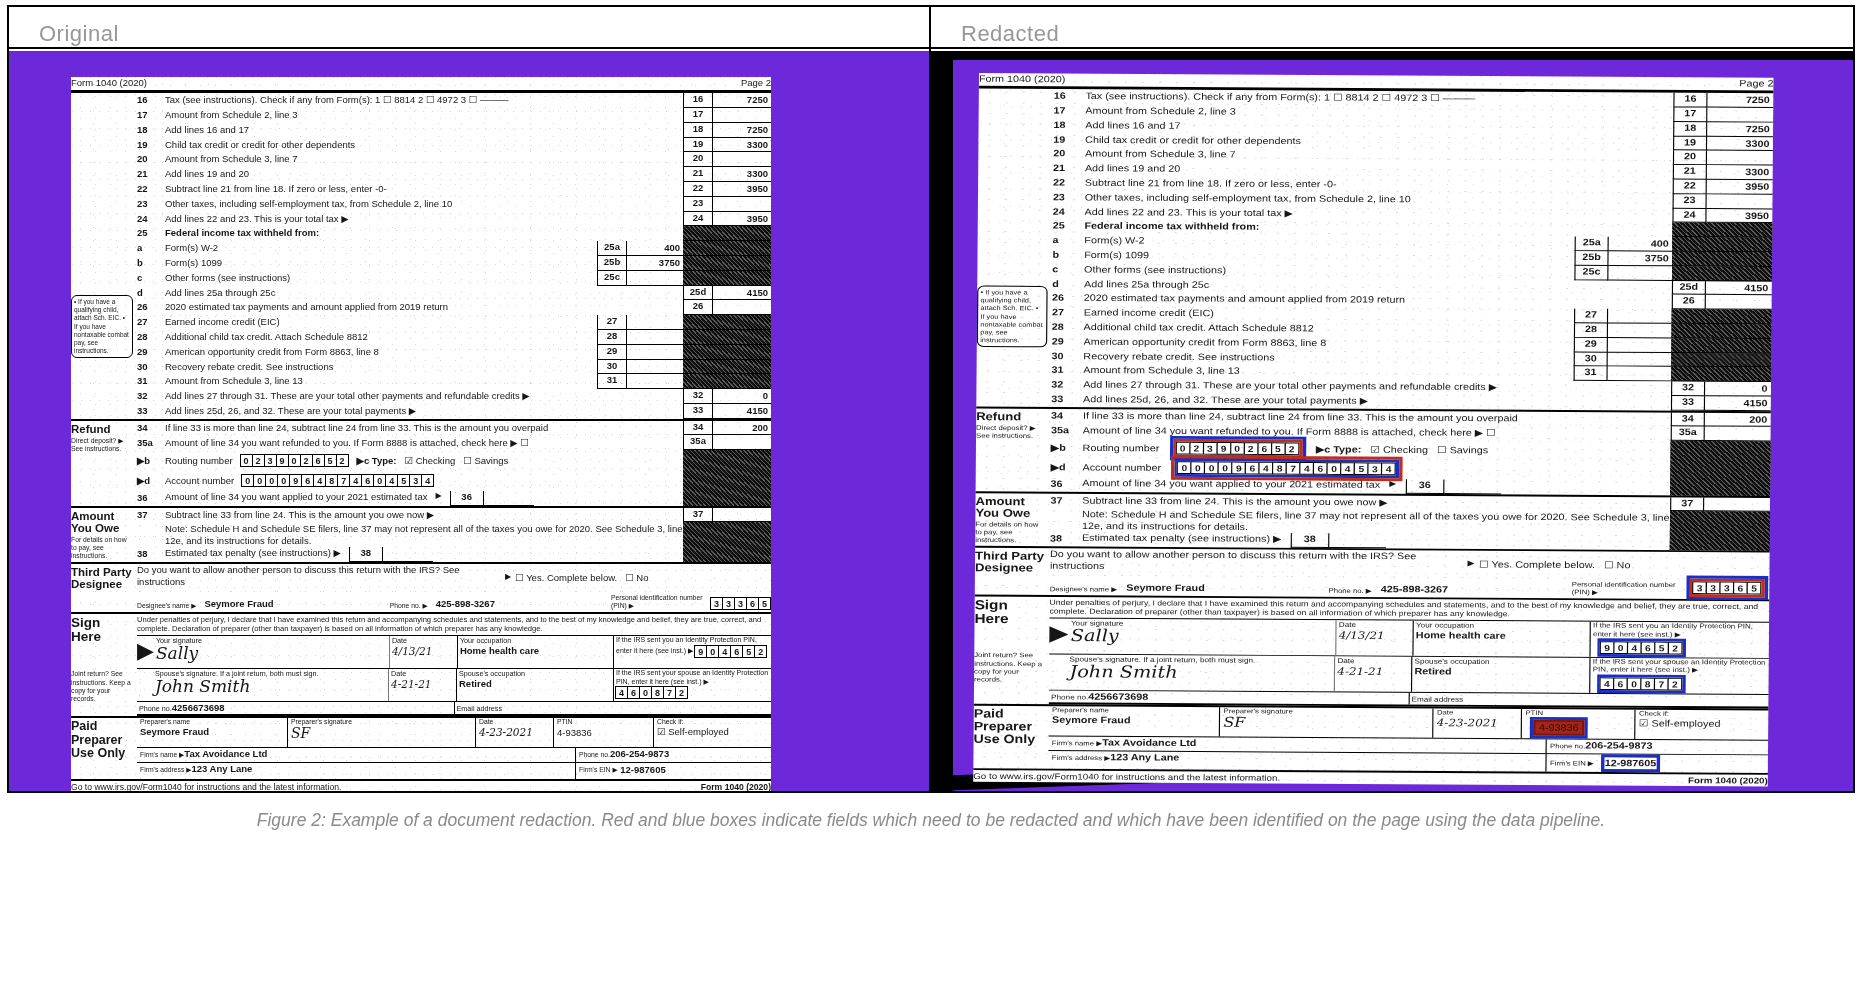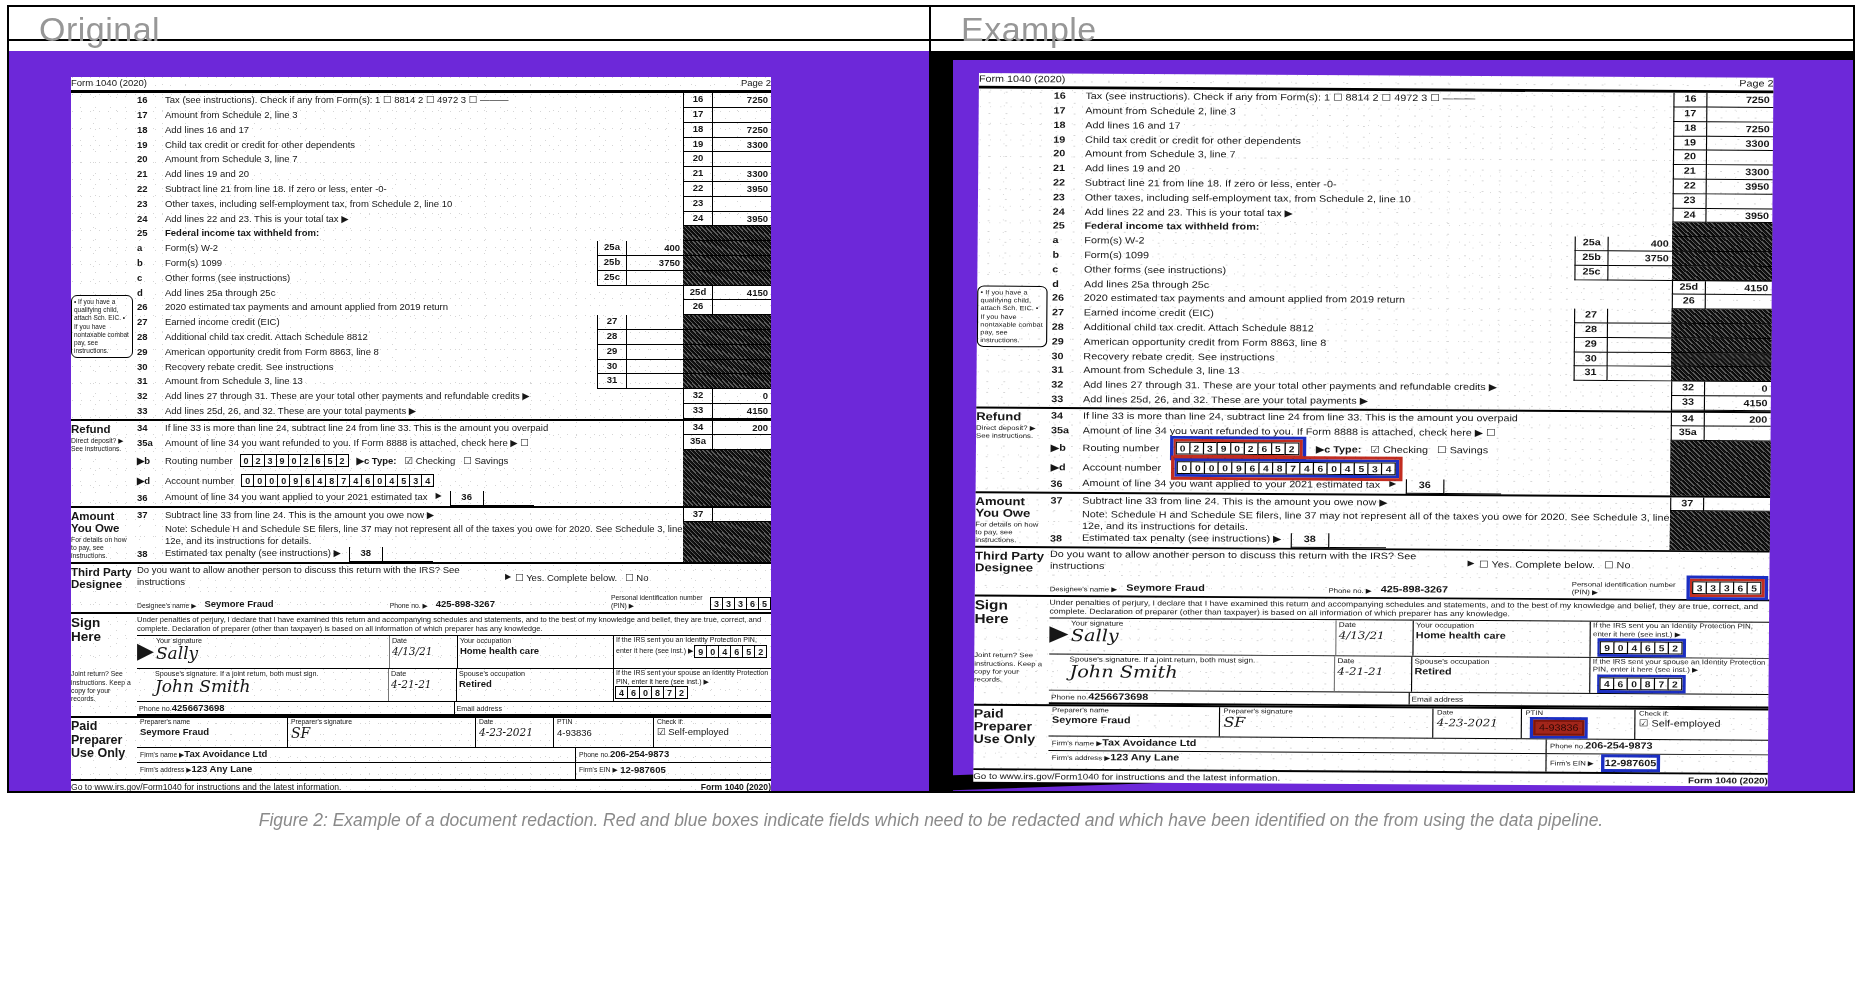--- a/index.html
+++ b/index.html
@@ -1,21 +1,21 @@
 <!DOCTYPE html>
 <html><head>
 <meta charset="utf-8">
 <style>
   * { margin:0; padding:0; box-sizing:border-box; }
   html,body { background:#fff; }
   .wrap { position:relative; width:1862px; height:1000px; background:#fff; font-family:"Liberation Sans",sans-serif; overflow:hidden; }
   .panels { position:absolute; left:7px; top:5px; width:1848px; height:788px; border:2px solid #000; display:flex; background:#fff; }
   .panel { flex:1 1 50%; position:relative; background:#fff; }
   .panel.original { border-right:2px solid #000; }
-  .panel-h { height:34px; border-bottom:2px solid #000; display:flex; align-items:center; padding:13px 0 0 30px; font-size:34px; color:#979797; letter-spacing:0.5px; }
+  .panel-h { height:42px; border-bottom:2px solid #000; display:flex; align-items:center; padding:13px 0 0 30px; font-size:22px; color:#979797; letter-spacing:0.5px; }
   .pagearea { position:absolute; left:0; right:0; top:44px; bottom:0; overflow:hidden; background:#6d28d9; }
 
   
   .page { position:relative; width:700px; background:#fff; color:#161616; }
   .original .page { margin:26px 0 0 62px; }
   .redacted .page { position:absolute; left:48px; top:22px; transform:scale(1.135,0.975) rotate(0.4deg); transform-origin:top left; }
   .page::after { content:""; position:absolute; inset:0; pointer-events:none; opacity:.16;
     background-image:radial-gradient(circle,#000 .6px,transparent .75px),radial-gradient(circle,#000 .5px,transparent .65px),radial-gradient(circle,#000 .6px,transparent .8px);
     background-size:15px 11px,9px 17px,23px 13px; background-position:2px 3px,6px 9px,11px 1px; }
   .strip { position:absolute; background:#000; }
@@ -514,21 +514,21 @@
 
     <div class="ffoot">
       <span>Go to www.irs.gov/Form1040 for instructions and the latest information.</span>
       <span style="font-weight:bold">Form 1040 (2020)</span>
     </div>
   </div>
 </div>
       </div>
     </div>
     <div class="panel redacted">
-      <div class="panel-h">Example</div>
+      <div class="panel-h">Redacted</div>
       <div class="pagearea">
         <div class="strip left"></div>
         <div class="strip top"></div>
         <div class="strip bottom"></div>
         <div class="page">
   <div class="f">
     <div class="fhdr">
       <span>Form 1040 (2020)</span>
       <span class="pg">Page 2</span>
     </div>
@@ -936,14 +936,14 @@
 
     <div class="ffoot">
       <span>Go to www.irs.gov/Form1040 for instructions and the latest information.</span>
       <span style="font-weight:bold">Form 1040 (2020)</span>
     </div>
   </div>
 </div>
       </div>
     </div>
   </div>
-  <div class="caption">Figure 2: Example of a document redaction. Red and blue boxes indicate fields which need to be  redacted and which have been identified on the from using the data pipeline.</div>
+  <div class="caption">Figure 2: Example of a document redaction. Red and blue boxes indicate fields which need to be  redacted and which have been identified on the page using the data pipeline.</div>
 </div>
 
 </body></html>

